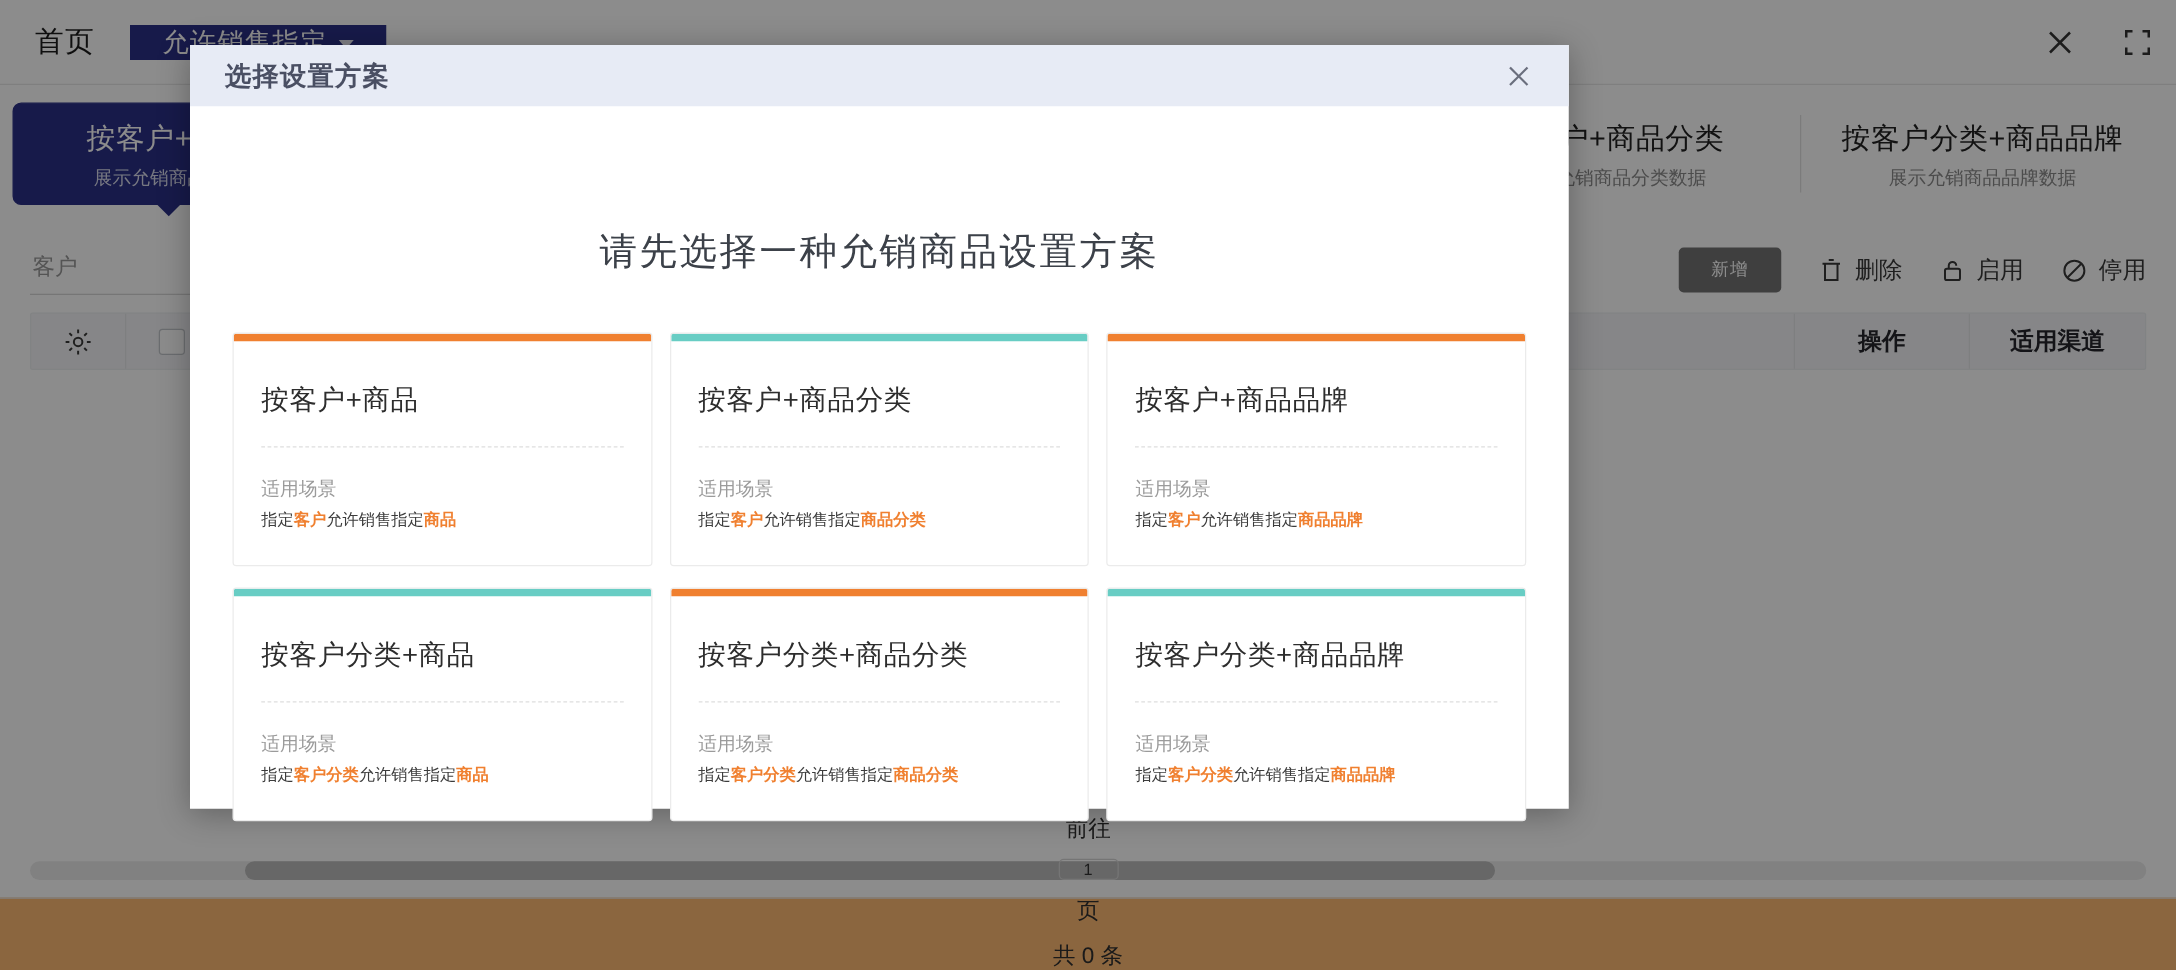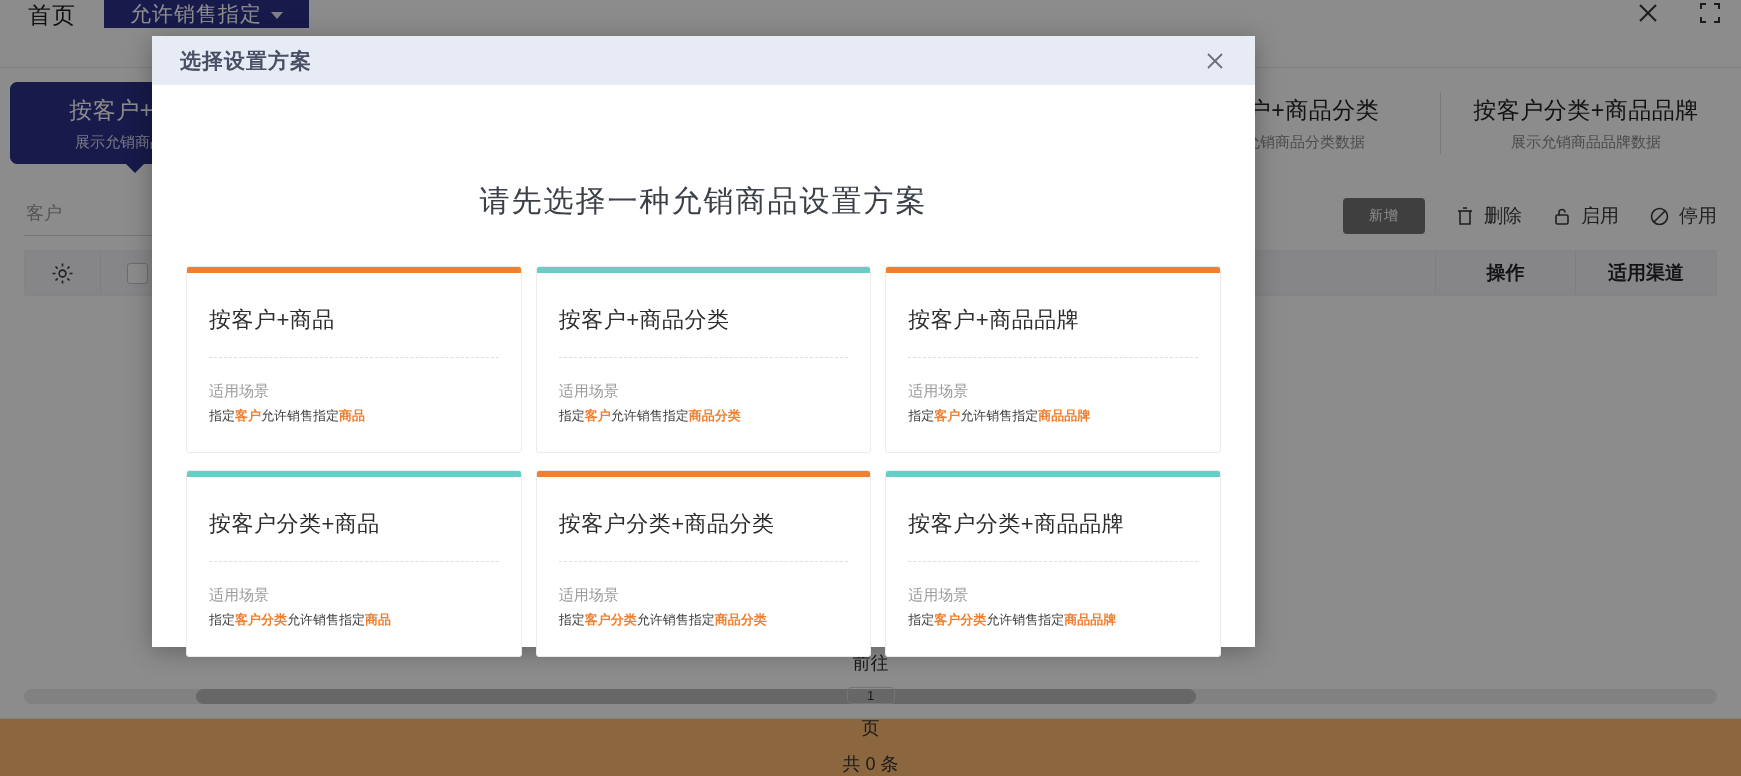--- a/index.html
+++ b/index.html
@@ -11,21 +11,21 @@
   }
 
   #app { position: relative; width: 1741px; height: 776px; }
 
   
   #bg-layer { position: absolute; inset: 0; background: #ffffff; }
 
   
   .tabbar {
     position: absolute; top: 0; left: 0; right: 0; height: 68px;
-    background: #ffffff; display: flex; align-items: flex-start;
+    background: #ffffff; display: flex; align-items: center;
     border-bottom: 1px solid #e8e8e8;
   }
   .tab-home {
     display: flex; align-items: center; justify-content: center;
     padding: 0 28px; font-size: 23px; color: #1d1d1d; letter-spacing: 1px;
   }
   .tab-active {
     display: flex; align-items: center; justify-content: center; gap: 9px;
     padding: 0 26px; background: #2b3087; color: #ffffff; font-size: 21px;
     letter-spacing: 1px;

